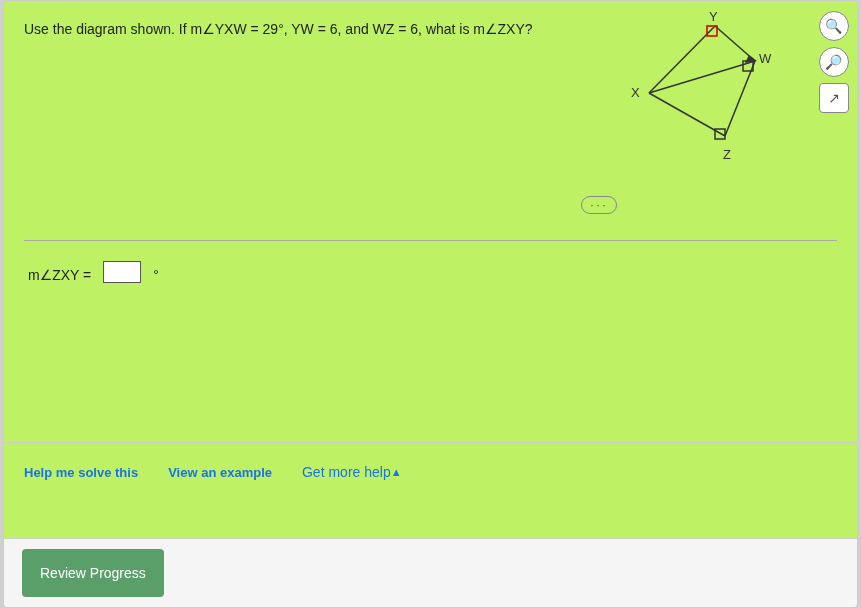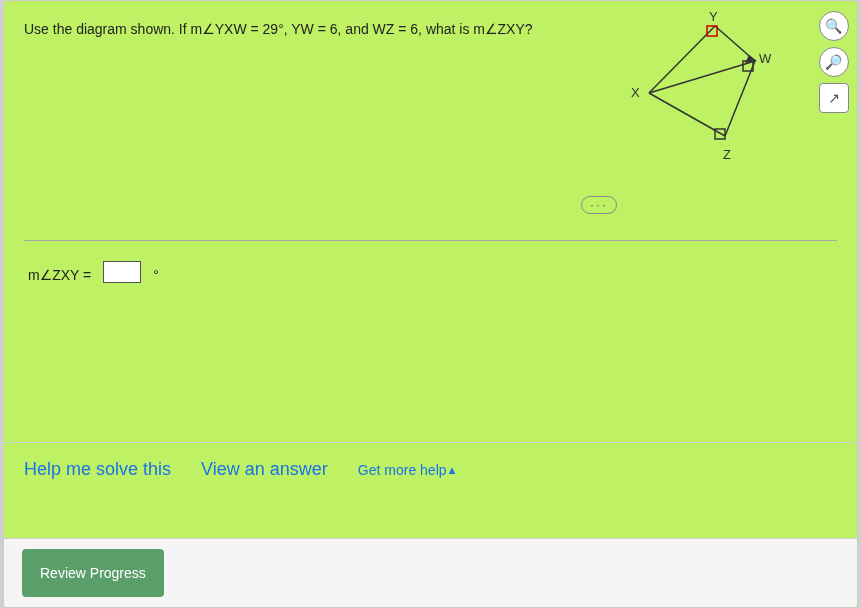--- a/index.html
+++ b/index.html
@@ -113,27 +113,28 @@
     }
     .bottom-links {
       position: absolute;
       bottom: 58px;
       left: 20px;
       display: flex;
       gap: 30px;
       align-items: center;
     }
     .link-btn {
-      font-size: 18px;
+      font-size: 13px;
       color: #1a73e8;
       cursor: pointer;
       background: none;
       border: none;
       padding: 0;
       text-decoration: none;
+      font-weight: bold;
     }
     .get-more-help {
       font-size: 14px;
       color: #1a73e8;
       cursor: pointer;
       display: flex;
       align-items: center;
       gap: 0;
     }
     .get-more-help .arrow {
@@ -229,21 +230,21 @@
         <span>m∠ZXY =</span>
         <input class="answer-box" type="text" style="">
         <span class="degree-symbol">°</span>
       </div>
     </div>
 
     <hr class="bottom-links-separator">
 
     <div class="bottom-links">
       <button class="link-btn">Help me solve this</button>
-      <button class="link-btn">View an answer</button>
+      <button class="link-btn">View an example</button>
       <div class="get-more-help">
         <span>Get more help</span>
         <span class="arrow">▲</span>
       </div>
     </div>
 
   </div>
 
   <div class="bottom-bar">
     <button class="review-btn">Review Progress</button>

